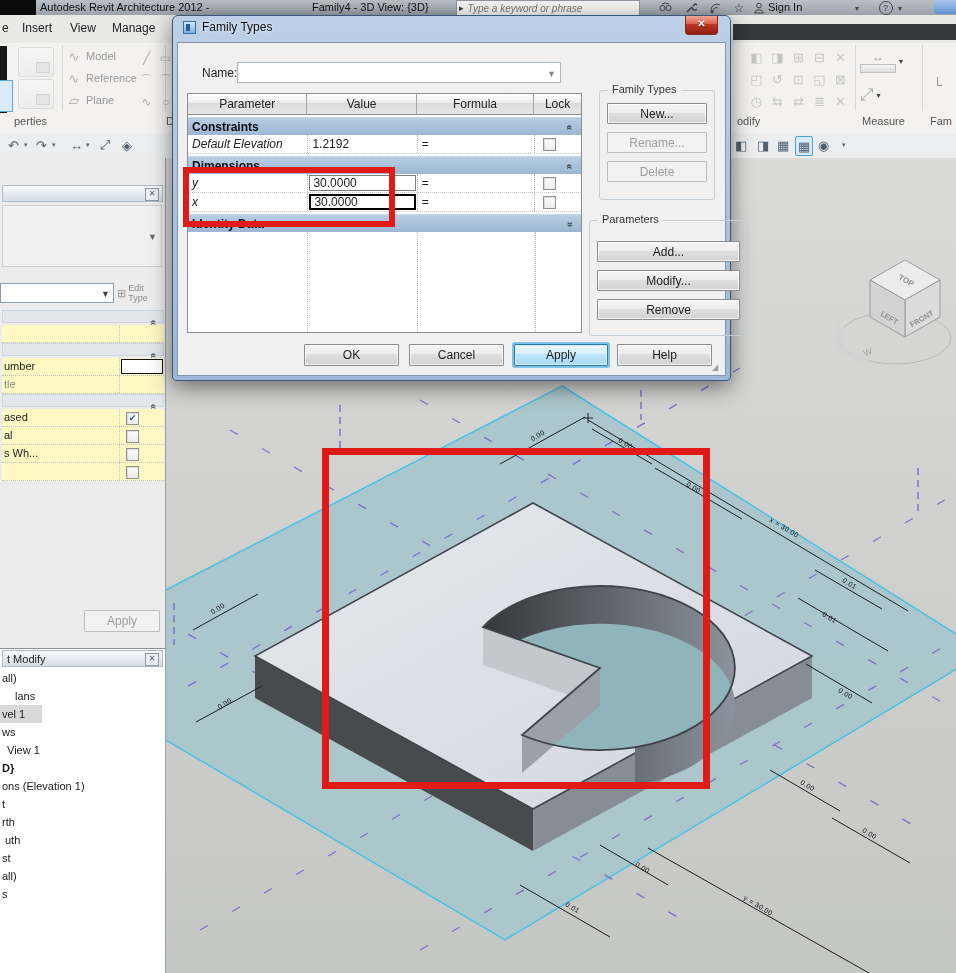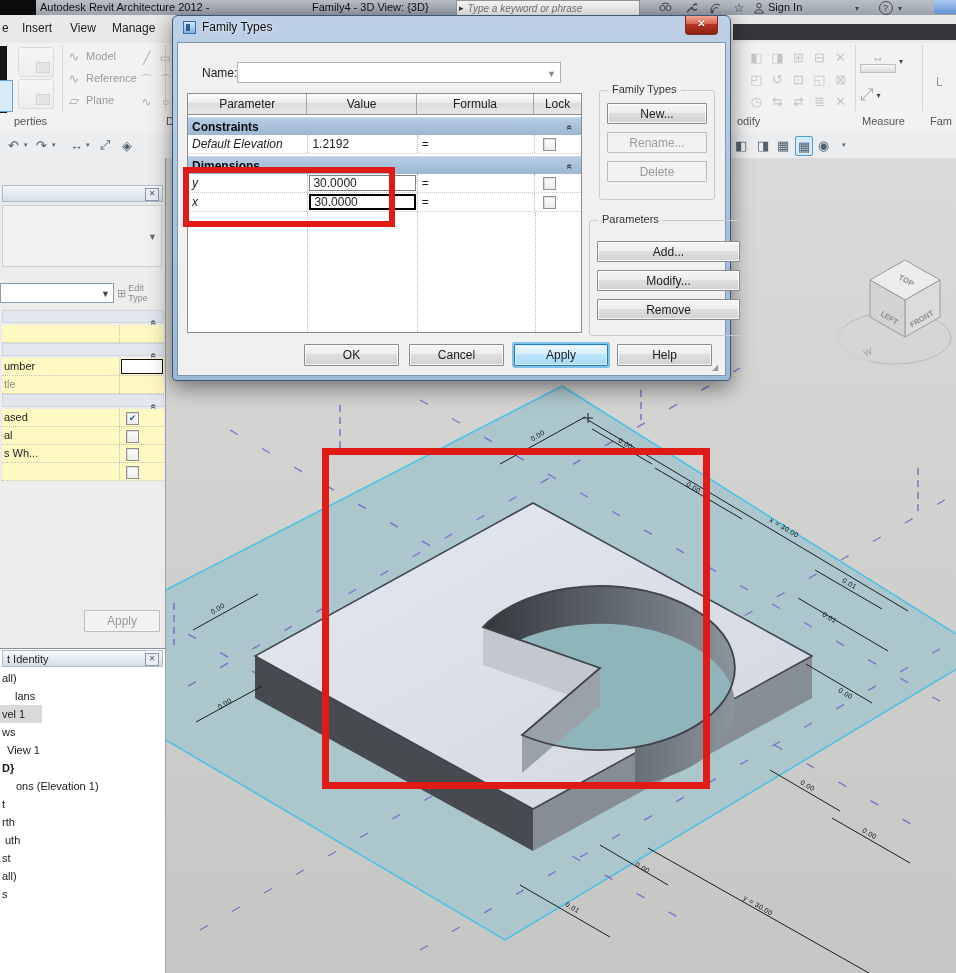--- a/index.html
+++ b/index.html
@@ -351,31 +351,31 @@
         <div class="prow pcheck">
           <div class="plabel"></div>
           <div class="pval"><span class="cb"></span></div>
         </div>
       </div>
     <div class="abs b7 disabled" id="pal-apply">Apply</div>
   </div>
 
   <div class="abs" id="browser">
     <div class="abs pal-head" style="top:1px;">
-      <span style="position:absolute;left:4px;top:2px;font-size:11px;color:#222;">t Identity</span>
+      <span style="position:absolute;left:4px;top:2px;font-size:11px;color:#222;">t Modify</span>
       <span class="closebox">✕</span>
     </div>
     <div class="abs" id="tree">
         <div class="titem" style="padding-left: 2px;">all)</div>
         <div class="titem" style="padding-left: 15px;">lans</div>
         <div class="titem sel" style="padding-left: 2px;">vel 1</div>
         <div class="titem" style="padding-left: 2px;">ws</div>
         <div class="titem" style="padding-left: 7px;">View 1</div>
         <div class="titem bold" style="padding-left: 2px;">D}</div>
-        <div class="titem" style="padding-left: 16px;">ons (Elevation 1)</div>
+        <div class="titem" style="padding-left: 2px;">ons (Elevation 1)</div>
         <div class="titem" style="padding-left: 2px;">t</div>
         <div class="titem" style="padding-left: 2px;">rth</div>
         <div class="titem" style="padding-left: 5px;">uth</div>
         <div class="titem" style="padding-left: 2px;">st</div>
         <div class="titem" style="padding-left: 2px;">all)</div>
         <div class="titem" style="padding-left: 2px;">s</div>
       </div>
   </div>
 
   <div class="abs" id="canvas">
@@ -527,20 +527,24 @@
               <div class="td lock"><span class="cb"></span></div>
             </div>
             <div class="trow param">
               <div class="td name">x</div>
               <div class="td val">
                 <div class="valbox focused">30.0000</div>
               </div>
               <div class="td form">=</div>
               <div class="td lock"><span class="cb"></span></div>
             </div>
+            <div class="trow sec">
+              <span class="sec-label">Identity Data</span>
+              <span class="chev down">«</span>
+            </div>
           </div>
         <div id="tbl-fill">
           <div class="coldot" style="left:119px;"></div>
           <div class="coldot" style="left:229px;"></div>
           <div class="coldot" style="left:347px;"></div>
         </div>
       </div>
 
       <div class="grp" id="grp-ft">
         <span class="grp-label">Family Types</span>

